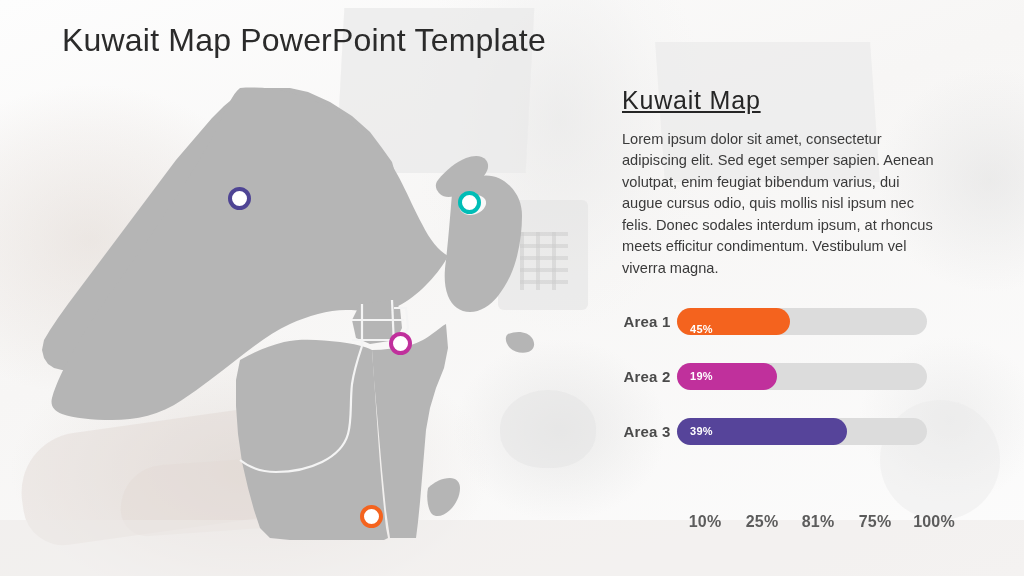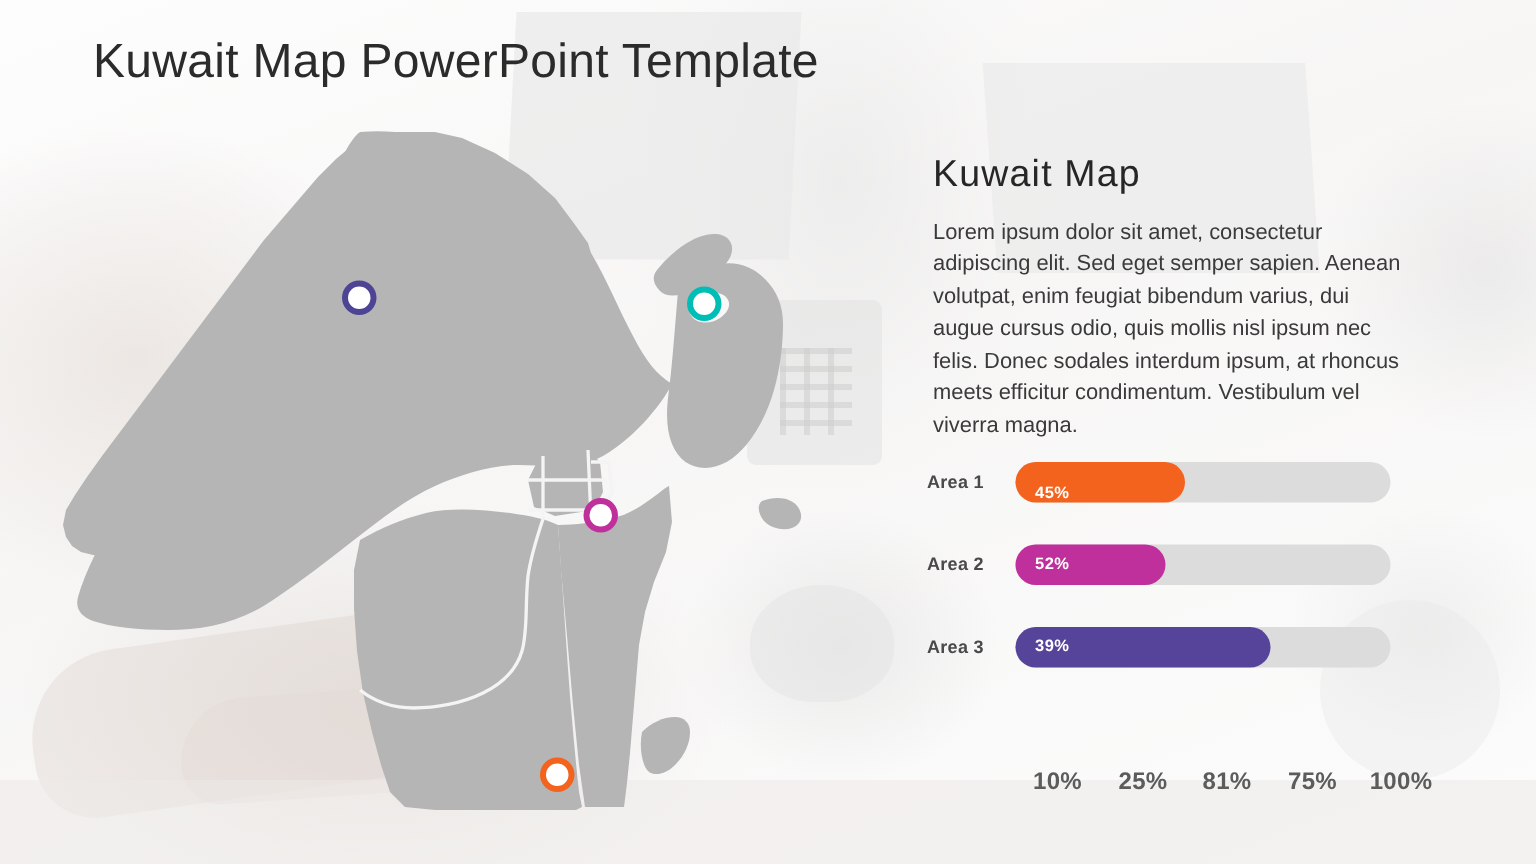--- a/index.html
+++ b/index.html
@@ -125,21 +125,22 @@
     position: absolute;
     left: 622px;
     top: 86px;
     width: 330px;
   }
   .panel-title {
     font-size: 25px;
     font-weight: 400;
     color: #262626;
     letter-spacing: 0.8px;
-    margin: 16px 0 14px 0;
+    margin: 0 0 14px 0;
+    text-decoration: underline;
   }
   .panel-body {
     font-size: 14.6px;
     line-height: 1.47;
     color: #3a3a3a;
     margin: 0;
     width: 315px;
   }
 
   
@@ -153,22 +154,22 @@
   .bar-row {
     position: absolute;
     left: 0;
     width: 340px;
     height: 28px;
     display: flex;
     align-items: center;
   }
   .bar-label {
     width: 58px;
-    text-align: left;
-    font-size: 12px;
+    text-align: center;
+    font-size: 15px;
     font-weight: bold;
     color: #4a4a4a;
     letter-spacing: 0.2px;
   }
   .bar-track {
     position: relative;
     width: 250px;
     height: 27px;
     border-radius: 14px;
     background: #dcdcdc;
@@ -323,21 +324,21 @@
         <div class="bar-fill" style="width:45%; background:#f4631e;align-items:flex-end;">
           <span class="bar-value">45%</span>
         </div>
       </div>
     </div>
 
     <div class="bar-row" style="top:59px;">
       <div class="bar-label">Area 2</div>
       <div class="bar-track">
         <div class="bar-fill" style="width:40%; background:#c0309c;">
-          <span class="bar-value">52%</span>
+          <span class="bar-value">19%</span>
         </div>
       </div>
     </div>
 
     <div class="bar-row" style="top:114px;">
       <div class="bar-label">Area 3</div>
       <div class="bar-track">
         <div class="bar-fill" style="width:68%; background:#56449a;">
           <span class="bar-value">39%</span>
         </div>

